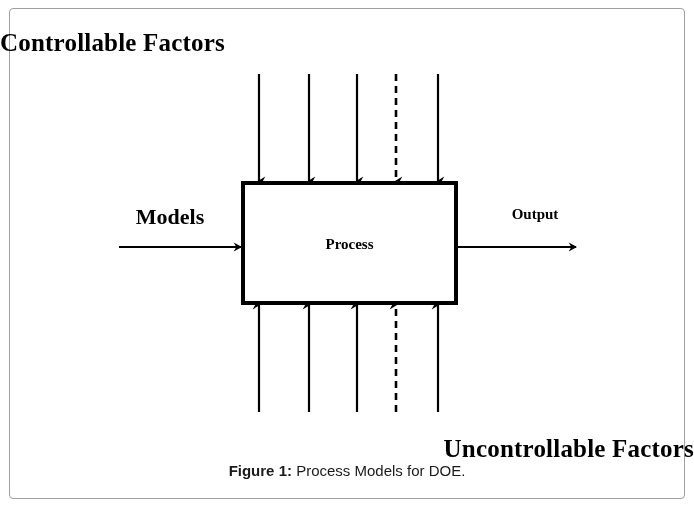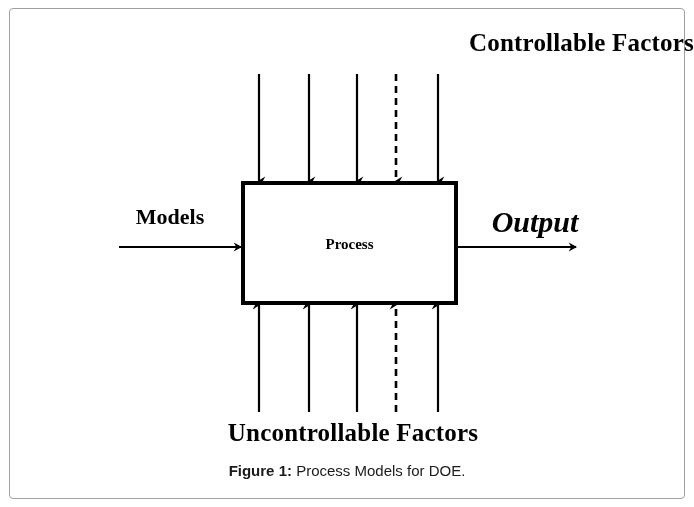--- a/index.html
+++ b/index.html
@@ -44,47 +44,46 @@
     font-family: "Liberation Serif", serif;
     font-weight: bold;
     color: #000000;
     white-space: nowrap;
     line-height: 1;
   }
   .lbl-top {
     left: 0;
     right: 0;
     top: 30px;
-    text-align: right;
+    text-align: left;
     font-size: 25px;
     letter-spacing: 0.2px;
   }
   .lbl-bottom {
     left: 0;
     right: 0;
-    top: 420px;
-    text-align: center;
+    top: 436px;
+    text-align: right;
     font-size: 25px;
     letter-spacing: 0.2px;
     margin-left: 12px;
   }
   .lbl-input {
     left: 110px;
     top: 206px;
     width: 120px;
     text-align: center;
     font-size: 22px;
   }
   .lbl-output {
     left: 465px;
     top: 207px;
     width: 140px;
     text-align: center;
-    font-size: 30px;
-    font-style: italic;
+    font-size: 15px;
   }
   .lbl-process {
     left: 243px;
     top: 237px;
     width: 213px;
     text-align: center;
     font-size: 15px;
   }
   .caption {
     position: absolute;

